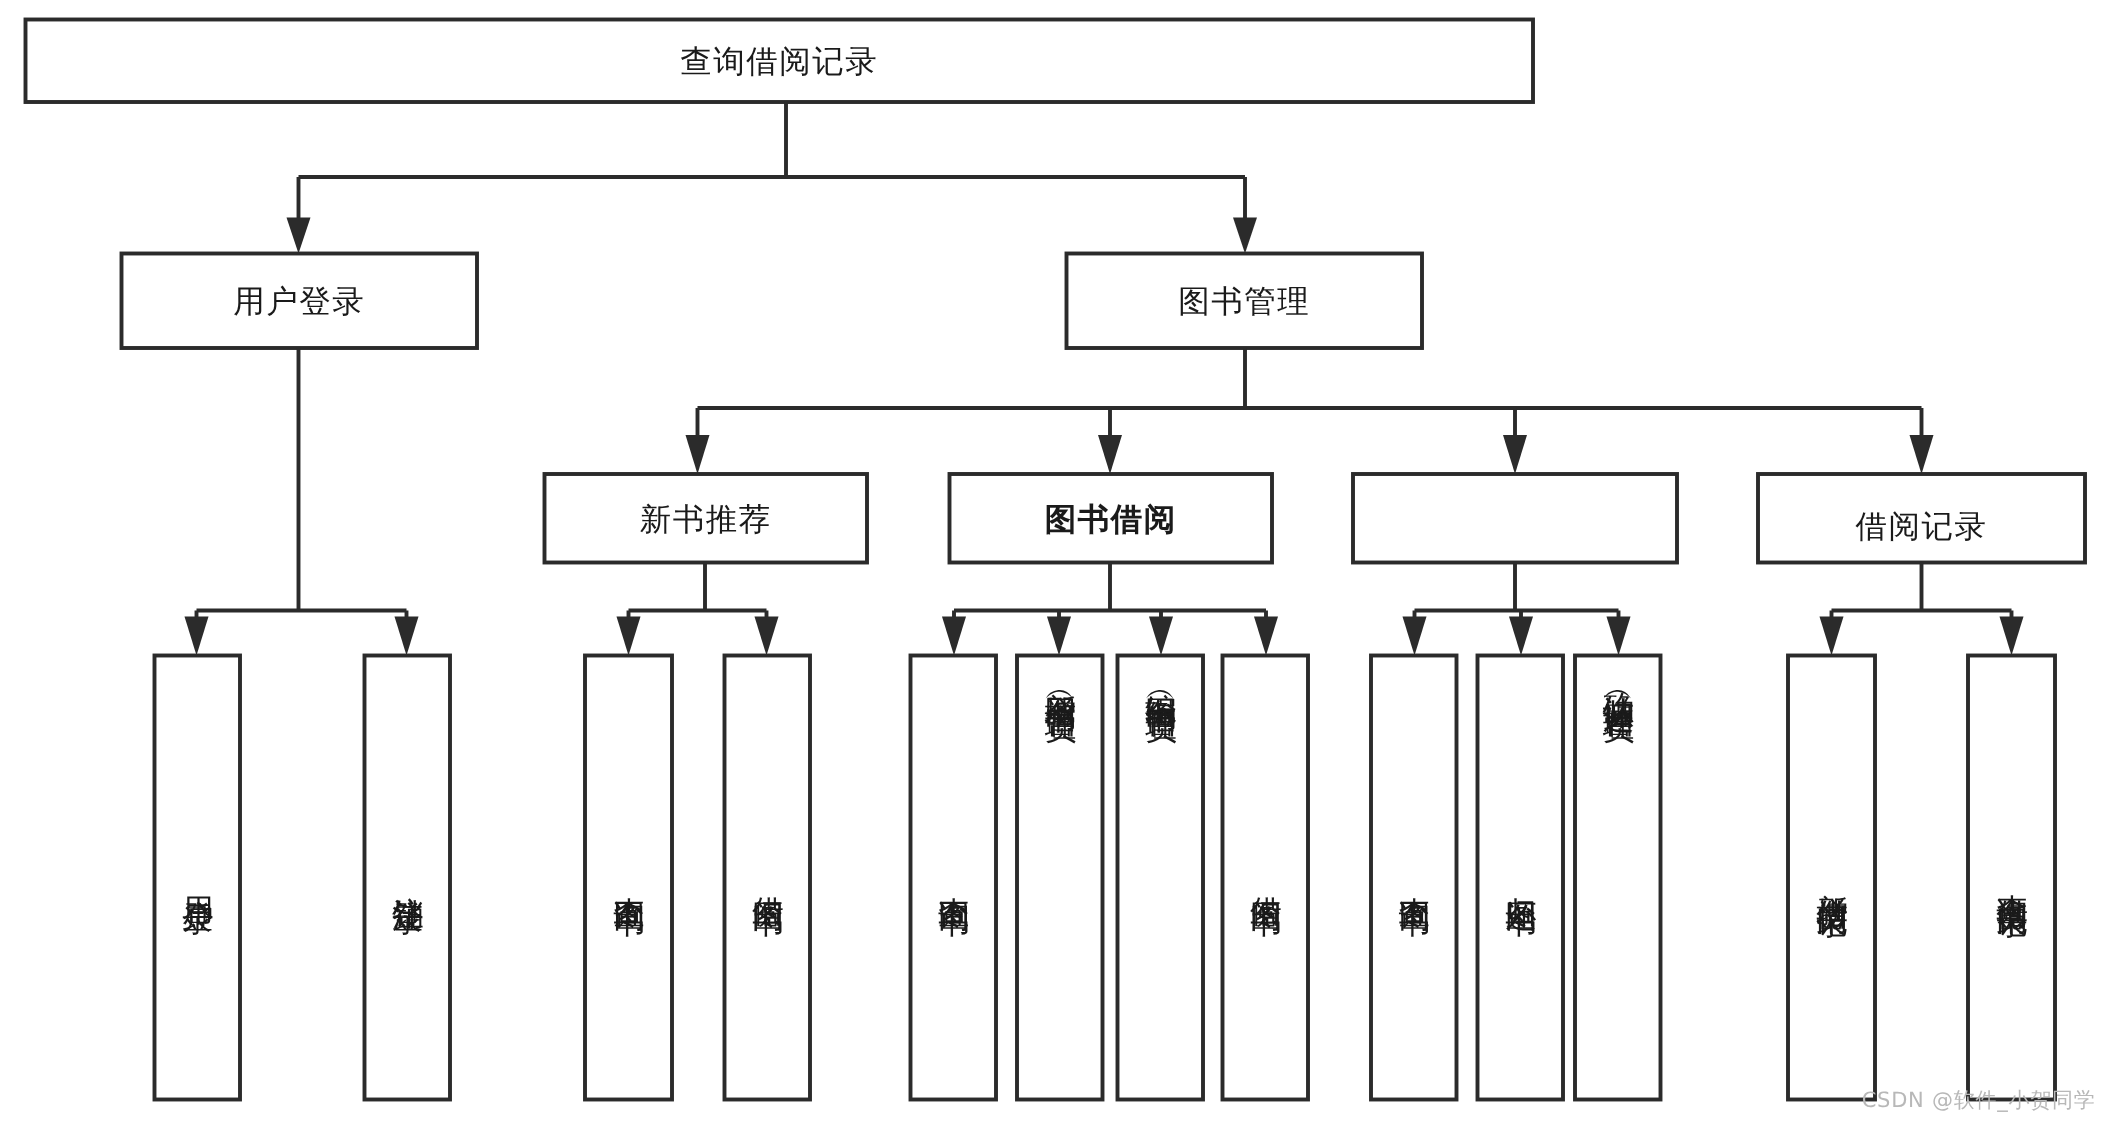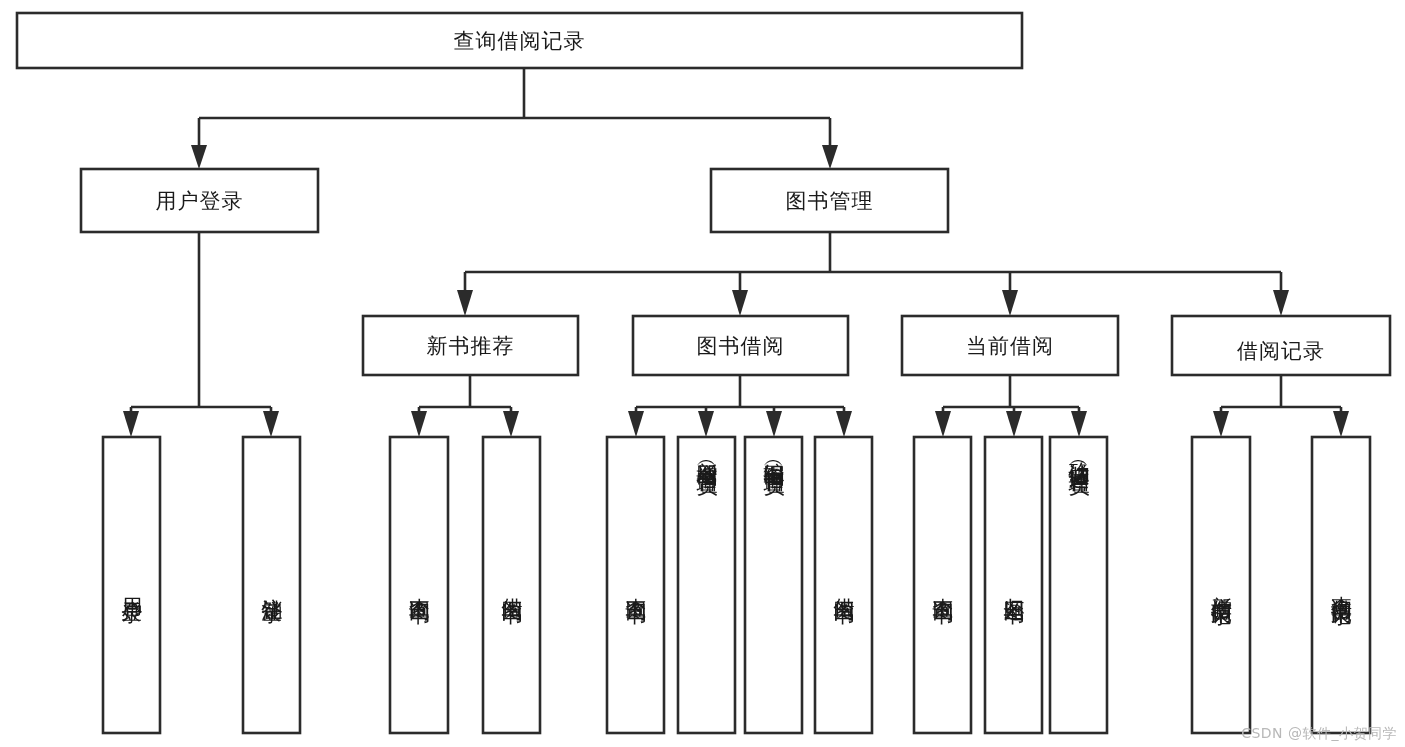--- a/index.html
+++ b/index.html
@@ -180,25 +180,22 @@
   <div class="hlabel-box" style="left:81px; top:169px; width:237px; height:63px;">
     <span>用户登录</span>
   </div>
   <div class="hlabel-box" style="left:711px; top:169px; width:237px; height:63px;border-radius:11px;">
     <span>图书管理</span>
   </div>
 
   <div class="hlabel-box" style="left:363px; top:316px; width:215px; height:59px;">
     <span>新书推荐</span>
   </div>
-  <div class="hlabel-box" style="left:633px; top:316px; width:215px; height:59px;">
+  <div class="hlabel-box" style="left:633px; top:316px; width:215px; height:59px;font-weight:bold;">
     <span>图书借阅</span>
-  </div>
-  <div class="hlabel-box" style="left:902px; top:316px; width:216px; height:59px;">
-    <span>当前借阅</span>
   </div>
   <div class="hlabel-box" style="left:1172px; top:316px; width:218px; height:69px;">
     <span>借阅记录</span>
   </div>
 
   <div class="vlabel-box" style="left:103px; top:437px; width:57px; height:296px;">
     <span class="vlabel-text">用户登录</span>
   </div>
   <div class="vlabel-box" style="left:243px; top:437px; width:57px; height:296px;">
     <span class="vlabel-text">注销登录</span>

